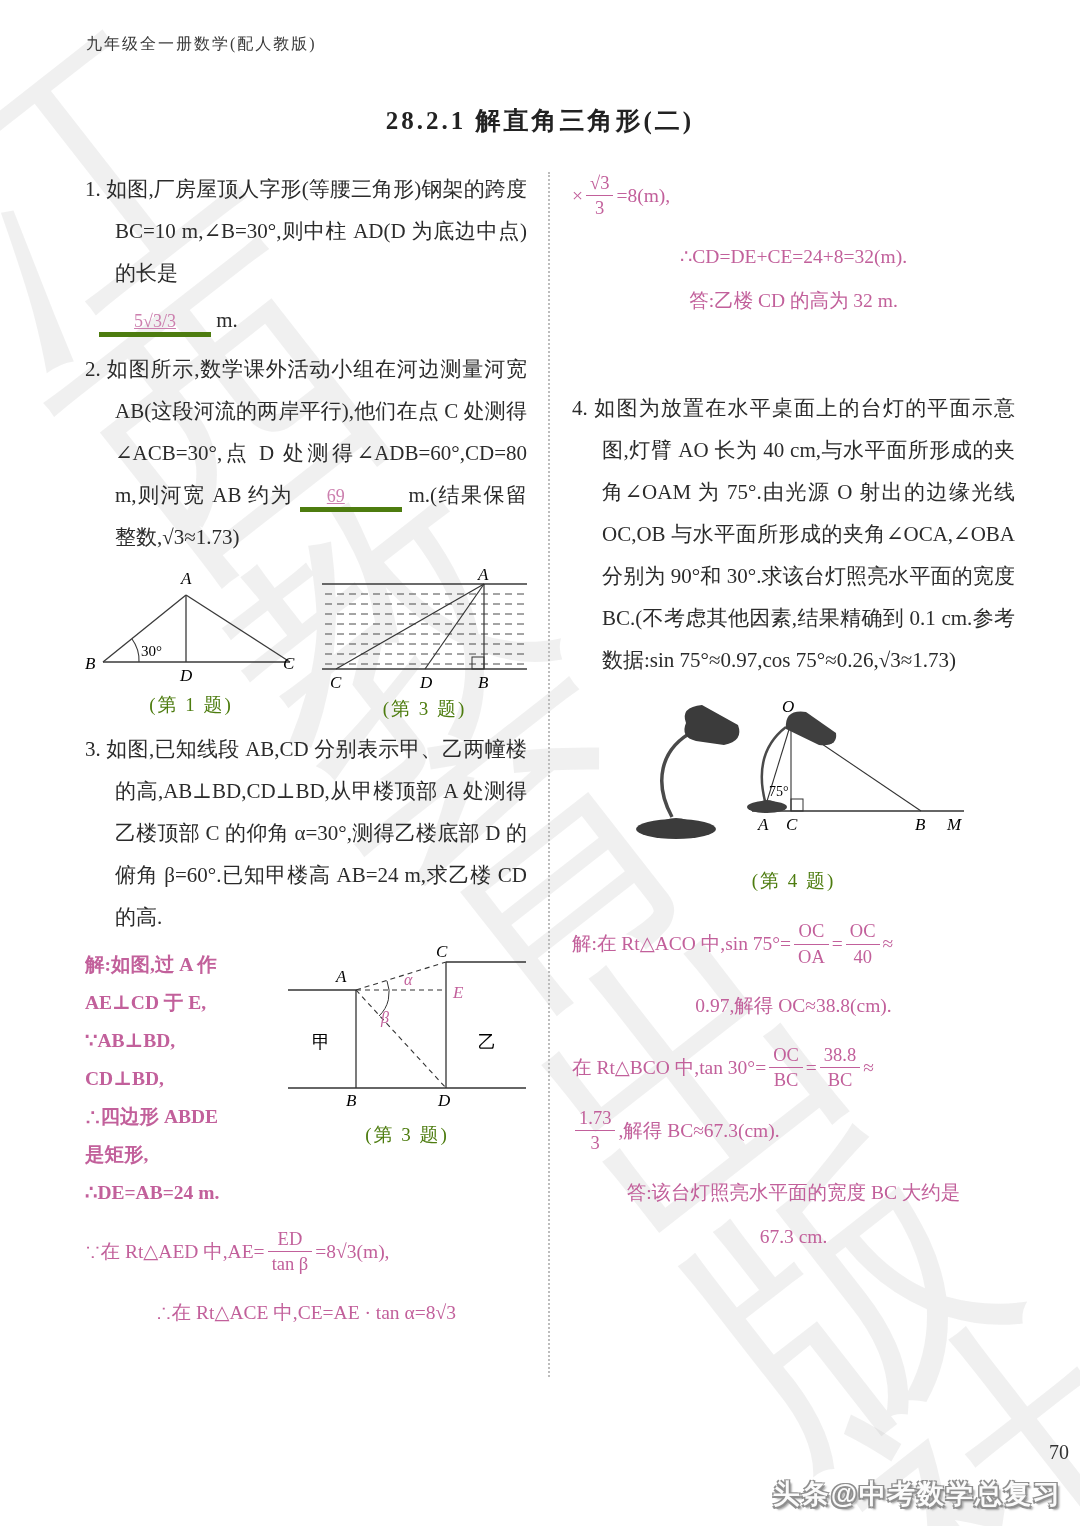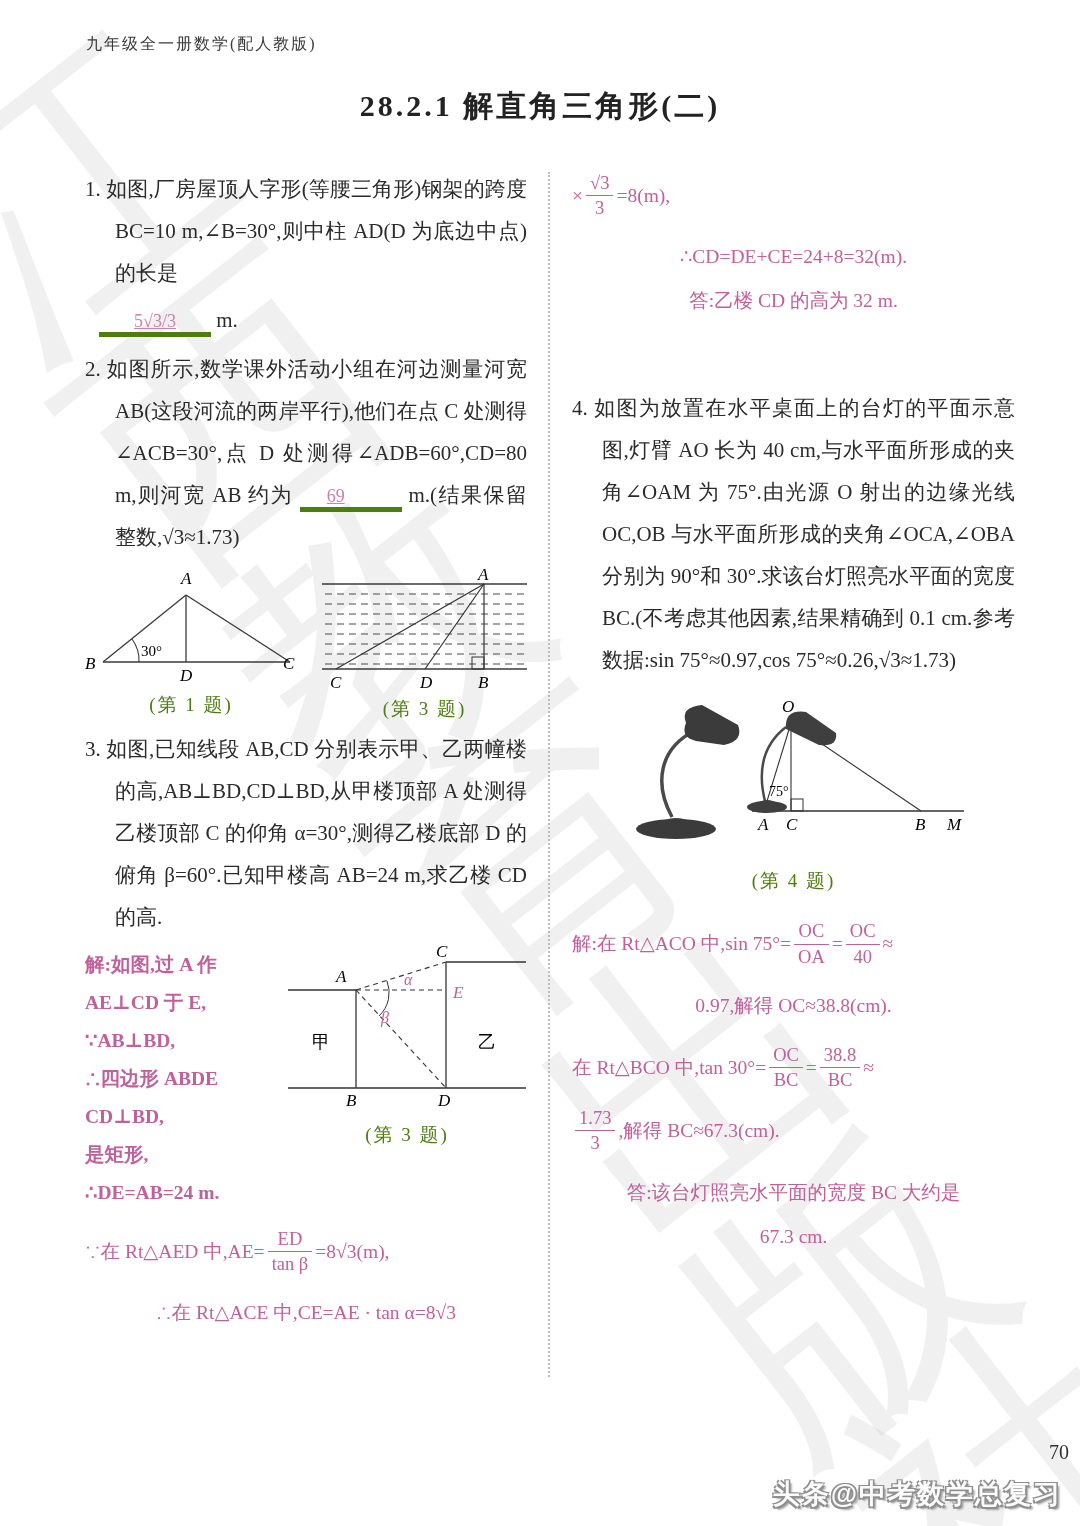--- a/index.html
+++ b/index.html
@@ -14,22 +14,22 @@
     position:absolute;font-size:290px;line-height:1;
     color:#bdbdbd;opacity:0.22;transform:rotate(-38deg);
     pointer-events:none;user-select:none;z-index:0;
     font-family:"Liberation Serif","DejaVu Serif",serif;
   }
   
   .book-header{
     position:absolute;left:86px;top:34px;font-size:16px;letter-spacing:2px;color:#3a3a3a;z-index:2;
   }
   .page-title{
-    position:absolute;left:0;top:86px;width:100%;text-align:center;
-    font-size:30px;font-weight:bold;letter-spacing:3px;color:#222;z-index:2;
+    position:absolute;left:0;top:104px;width:100%;text-align:center;
+    font-size:25px;font-weight:bold;letter-spacing:3px;color:#222;z-index:2;
   }
   .divider{
     position:absolute;left:548px;top:172px;height:1205px;width:0;
     border-left:2px dotted #bdbdbd;z-index:1;
   }
   .col{position:absolute;top:168px;z-index:2;}
   .col-left{left:85px;width:442px;}
   .col-right{left:572px;width:443px;}
   
   .prob{
@@ -168,22 +168,22 @@
         <text class="svgtxt" x="24" y="102" font-size="18">甲</text>
         <text class="svgtxt" x="190" y="102" font-size="18">乙</text>
         <text class="svgtxt" x="58" y="160" font-size="17" font-style="italic">B</text>
         <text class="svgtxt" x="150" y="160" font-size="17" font-style="italic">D</text>
       </svg>
       <div class="figcap">(第 3 题)</div>
     </div>
     <div class="s3line pink">解:如图,过 A 作</div>
     <div class="s3line pink">AE⊥CD 于 E,</div>
     <div class="s3line pink">∵AB⊥BD,</div>
+    <div class="s3line pink">CD⊥BD,</div>
     <div class="s3line pink">∴四边形 ABDE</div>
-    <div class="s3line pink">CD⊥BD,</div>
     <div class="s3line pink">是矩形,</div>
     <div class="s3line pink">∴DE=AB=24 m.</div>
   </div>
 
   <div class="fline pink" style="clear:both">
     <span class="tx">∵在 Rt△AED 中,AE=</span><span class="frac"><span class="num">ED</span><span class="den">tan β</span></span><span class="tx">=8√3(m),</span>
   </div>
   <div class="plainline pink">∴在 Rt△ACE 中,CE=AE · tan α=8√3</div>
 
 </div>

